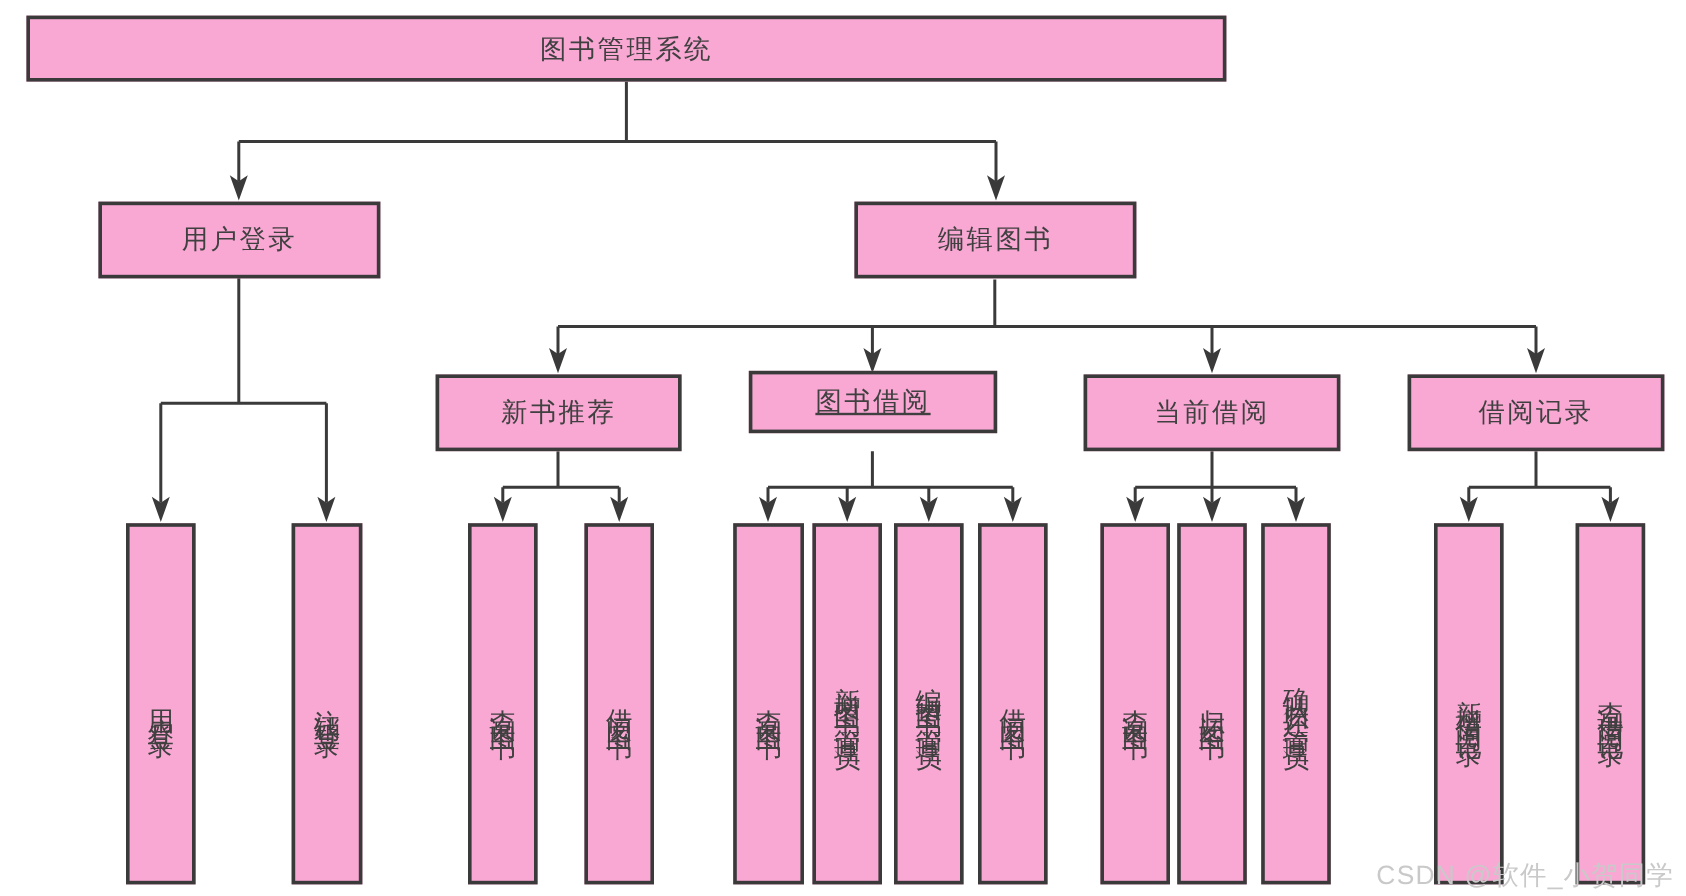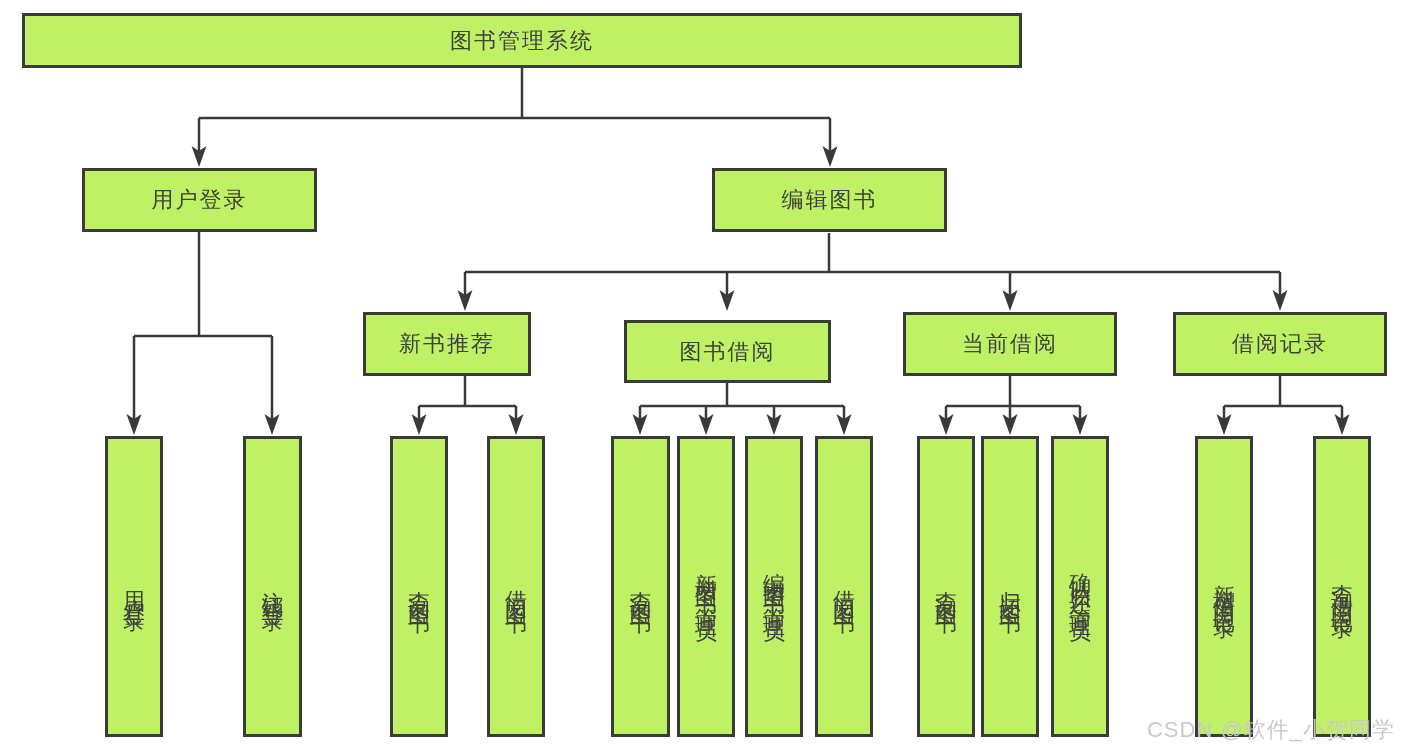--- a/index.html
+++ b/index.html
@@ -16,21 +16,21 @@
     overflow:hidden;
     font-family:"Liberation Sans","DejaVu Sans",sans-serif;
   }
   #connector-svg{position:absolute;left:0;top:0;z-index:1;}
   #connector-svg path{stroke:var(--line);stroke-width:2.5;fill:none;}
   #connector-svg polygon{fill:var(--line);stroke:none;}
   .box{
     position:absolute;
     box-sizing:border-box;
     border:3px solid var(--line);
-    background:#bef264;
+    background:#f9a8d4;
     display:flex;
     align-items:center;
     justify-content:center;
     color:var(--text);
     z-index:2;
   }
   .h{font-size:22px;letter-spacing:2px;white-space:nowrap;}
   .v{
     writing-mode:vertical-rl;
     text-orientation:mixed;
@@ -109,24 +109,24 @@
     <span>图书管理系统</span>
   </div>
 
   <div class="box h" style="left:82px;top:168px;width:235px;height:64px;">
     <span>用户登录</span>
   </div>
   <div class="box h" style="left:712px;top:168px;width:235px;height:64px;">
     <span>编辑图书</span>
   </div>
 
-  <div class="box h" style="left:363px;top:312px;width:168px;height:64px;">
+  <div class="box h" style="left:363px;top:312px;width:205px;height:64px;">
     <span>新书推荐</span>
   </div>
-  <div class="box h" style="left:624px;top:320px;width:207px;height:63px;">
+  <div class="box h" style="left:624px;top:309px;width:207px;height:52px;text-decoration:underline;">
     <span>图书借阅</span>
   </div>
   <div class="box h" style="left:903px;top:312px;width:214px;height:64px;">
     <span>当前借阅</span>
   </div>
   <div class="box h" style="left:1173px;top:312px;width:214px;height:64px;">
     <span>借阅记录</span>
   </div>
 
   <div class="box v" style="left:105px;top:436px;width:58px;height:301px;">

